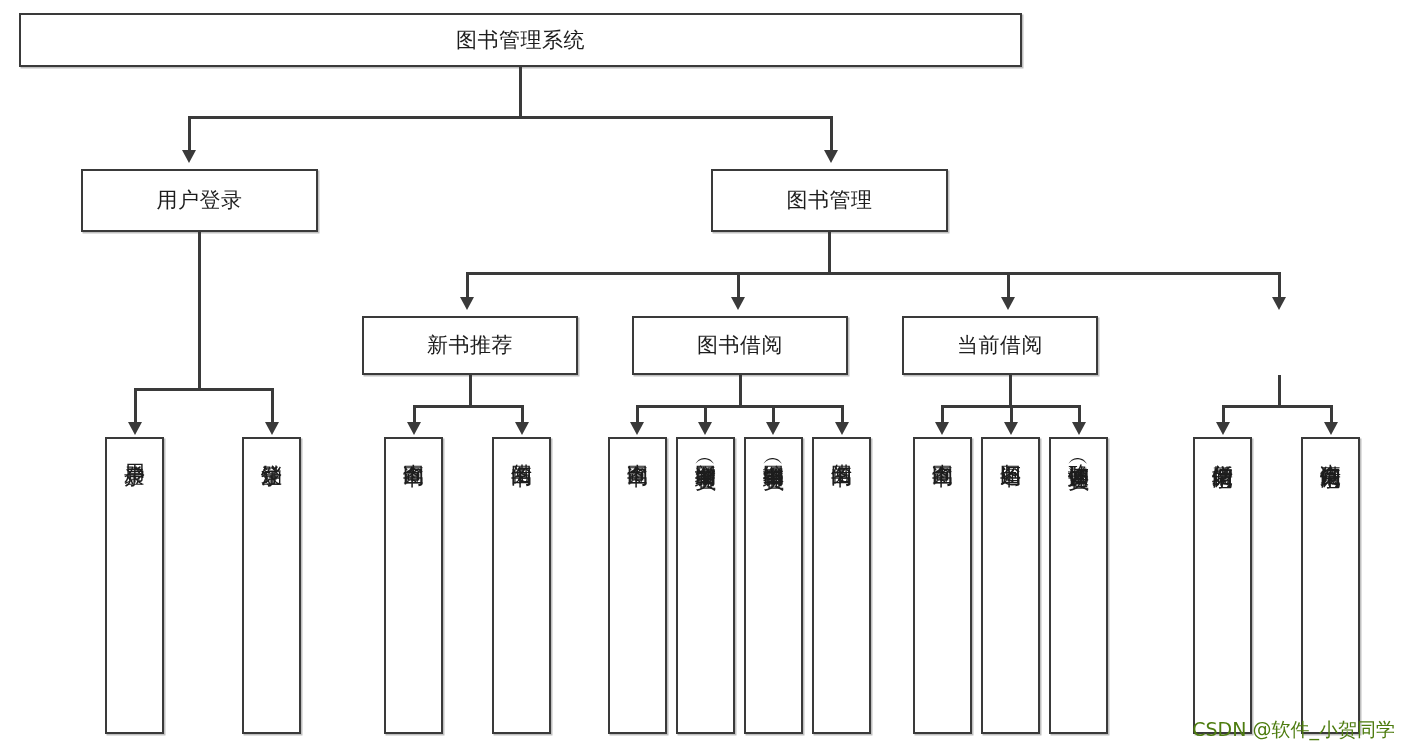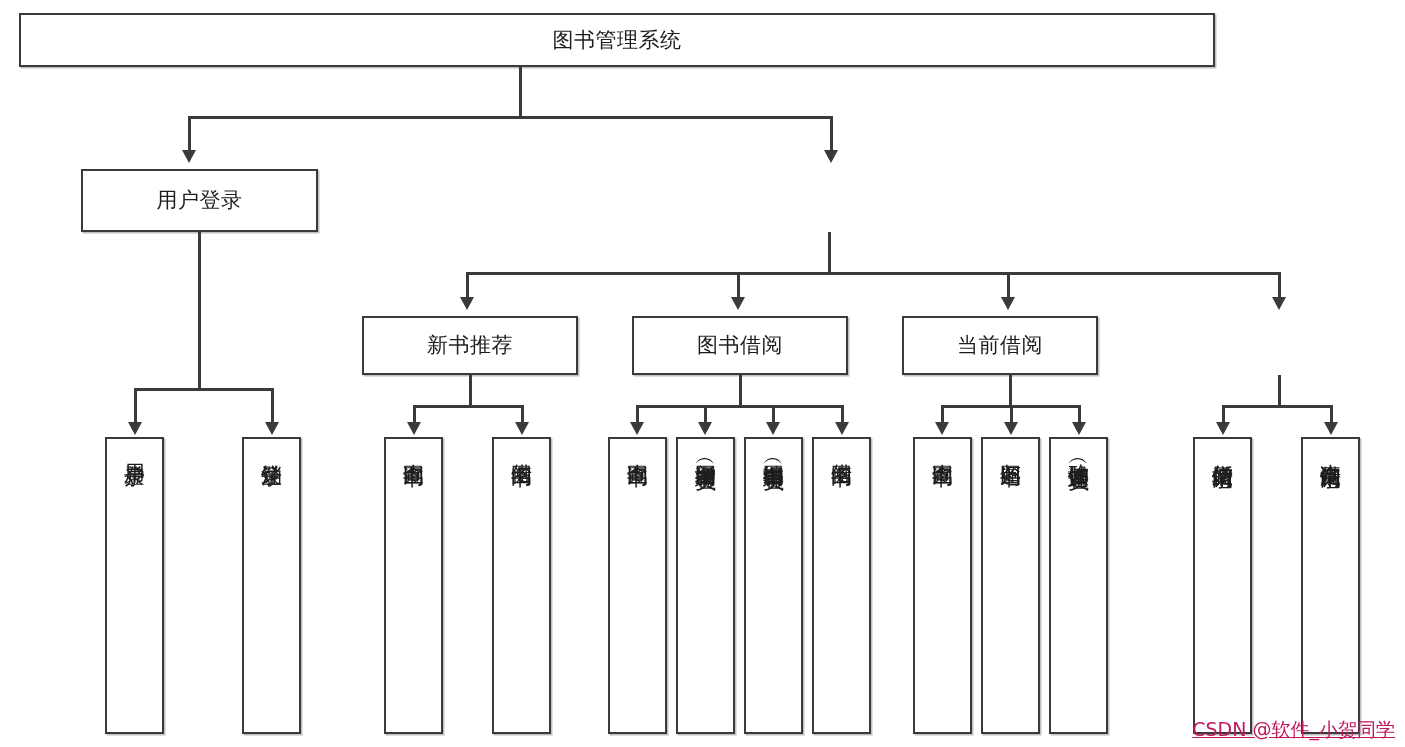--- a/index.html
+++ b/index.html
@@ -71,49 +71,51 @@
     border-left: 7px solid transparent;
     border-right: 7px solid transparent;
     border-top: 13px solid #3a3a3a;
   }
   
   #watermark {
     position: absolute;
     right: 10px;
     bottom: 4px;
     font-size: 19px;
-    color: #be185d;
+    color: #4d7c0f;
     white-space: nowrap;
     font-family: "DejaVu Sans", "Liberation Sans", sans-serif;
-    text-decoration: underline;
   }
 </style>
 </head>
 <body>
 
 <div id="canvas">
 
-  <div class="node h" style="left:19px; top:13px; width:1196px; height:54px;">
+  <div class="node h" style="left:19px; top:13px; width:1003px; height:54px;">
     <span class="label">图书管理系统</span>
   </div>
 
   <div class="vline" style="left:519px; top:67px; height:50px;"></div>
 
   <div class="hline" style="left:188px; top:116px; width:644px;"></div>
 
   <div class="vline" style="left:188px; top:116px; height:35px;"></div>
   <div class="arrow" style="left:182px; top:150px;"></div>
 
   <div class="vline" style="left:830px; top:116px; height:35px;"></div>
   <div class="arrow" style="left:824px; top:150px;"></div>
 
   <div class="node h" style="left:81px; top:169px; width:237px; height:63px;">
     <span class="label">用户登录</span>
   </div>
 
+  <div class="node h" style="left:711px; top:169px; width:237px; height:63px;">
+    <span class="label">图书管理</span>
+  </div>
 
   <div class="vline" style="left:198px; top:232px; height:158px;"></div>
   <div class="hline" style="left:134px; top:388px; width:139px;"></div>
   <div class="vline" style="left:134px; top:388px; height:35px;"></div>
   <div class="arrow" style="left:128px; top:422px;"></div>
   <div class="vline" style="left:271px; top:388px; height:35px;"></div>
   <div class="arrow" style="left:265px; top:422px;"></div>
 
   <div class="node v" style="left:105px; top:437px; width:59px; height:297px;">
     <span class="label">用户登录</span>

